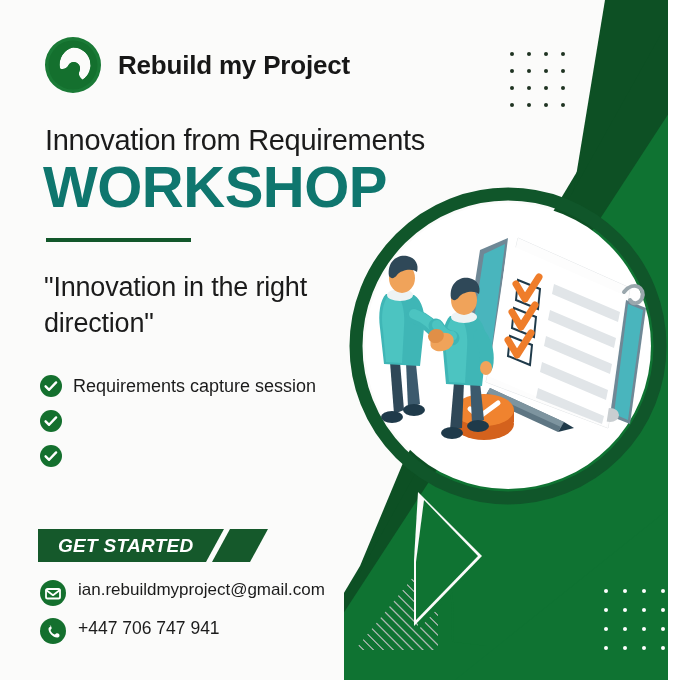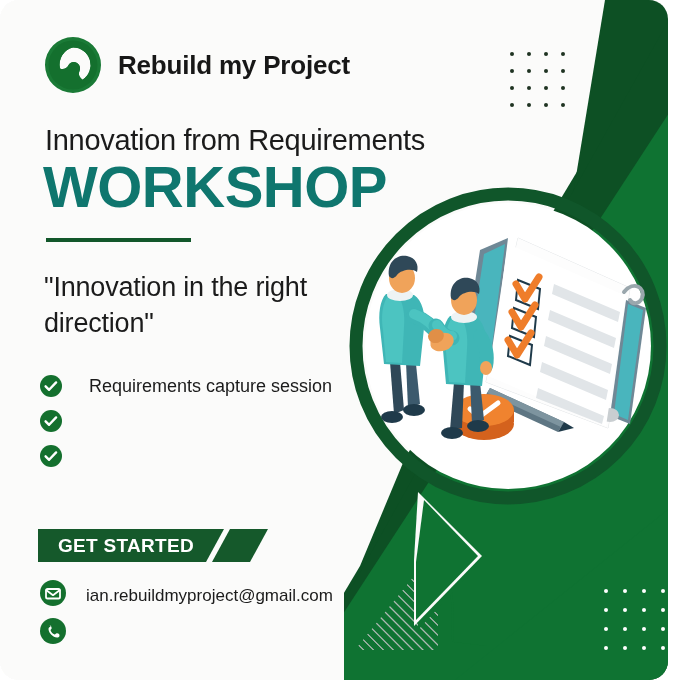--- a/index.html
+++ b/index.html
@@ -7,21 +7,20 @@
     width:680px;height:680px;
     font-family:"Liberation Sans", sans-serif;
     background:#ffffff;
     overflow:hidden;
   }
   .poster{
     position:relative;
     width:668px;height:680px;
     background:#fbfbfa;
     overflow:hidden;
-    border-radius:19px;
   }
 
   
   .bg-layer{position:absolute;inset:0;overflow:hidden;}
   .bg-svg{position:absolute;top:0;left:0;width:680px;height:680px;}
 
   
   .dotgrid{position:absolute;display:grid;grid-template-columns:repeat(4,1fr);gap:13px;}
   .dotgrid .dot{width:4px;height:4px;border-radius:50%;}
   #dots-top{left:510px;top:52px;}
@@ -54,36 +53,36 @@
     width:145px;height:4px;background:#12572a;
   }
   .quote{
     position:absolute;left:44px;top:270px;width:320px;
     font-size:27px;font-weight:400;color:#1b1b1b;line-height:1.32;
     letter-spacing:-0.2px;
   }
 
   
   .features{position:absolute;left:40px;top:375px;display:flex;flex-direction:column;gap:13px;}
-  .feature{display:flex;align-items:center;gap:27px;}
+  .feature{display:flex;align-items:center;gap:11px;}
   .check-icon{width:22px;height:22px;flex:none;}
   .feature-label{font-size:18px;color:#1b1b1b;font-weight:400;white-space:nowrap;}
 
   
   .cta{position:absolute;left:38px;top:529px;width:230px;height:33px;}
   .cta-label{
     position:absolute;left:20px;top:0;height:33px;
     display:flex;align-items:center;
     color:#ffffff;font-size:19px;font-weight:700;letter-spacing:0.3px;
-    white-space:nowrap;z-index:2;
+    white-space:nowrap;z-index:2;font-style:italic;
   }
 
   
   .contacts{position:absolute;left:40px;top:580px;display:flex;flex-direction:column;gap:12px;}
-  .contact{display:flex;align-items:flex-end;gap:20px;}
+  .contact{display:flex;align-items:flex-start;gap:12px;}
   .contact-icon{width:26px;height:26px;flex:none;}
   .contact-text{font-size:17px;color:#1b1b1b;white-space:nowrap;}
   .phone-text{font-size:17.5px;}
 
   
   .illus-wrap{position:absolute;left:358px;top:196px;width:300px;height:300px;}
   .illus-svg{width:300px;height:300px;display:block;}
 </style>
 </head>
 <body>
@@ -237,20 +236,21 @@
       </span>
       <span class="contact-text">ian.rebuildmyproject@gmail.com</span>
     </div>
     <div class="contact">
       <span class="contact-icon">
         <svg viewBox="0 0 26 26" xmlns="http://www.w3.org/2000/svg">
           <circle cx="13" cy="13" r="13" fill="#14702e"></circle>
           <path d="M9.6 7.6c1 0 1.4.4 1.8 1.5.5 1.4.3 1.8-.5 2.5-.4.3-.4.7-.1 1.3.7 1.5 1.9 2.7 3.4 3.4.6.3 1 .2 1.3-.2.7-.8 1.1-1 2.5-.5 1.1.4 1.5.8 1.5 1.8 0 1.4-1.2 2.3-2.6 2.2-4-.3-8-4.3-8.4-8.3-.1-1.4.8-2.6 2.2-2.6z" fill="#ffffff"></path>
         </svg>
       </span>
+      <span class="contact-text phone-text">+447 706 747 941</span>
     </div>
   </div>
 
   <div class="illus-wrap">
     <svg class="illus-svg" viewBox="0 0 300 300" xmlns="http://www.w3.org/2000/svg">
 
       <polygon points="160,42 272,92 250,232 128,186" fill="#ffffff" stroke="#e3e6e8" stroke-width="1"></polygon>
       <polygon points="160,42 272,92 250,232 128,186" fill="#fdfdfd"></polygon>
 
       <path d="M268,104 L288,112 L272,228 L252,220 Z" fill="#6f8896"></path>

